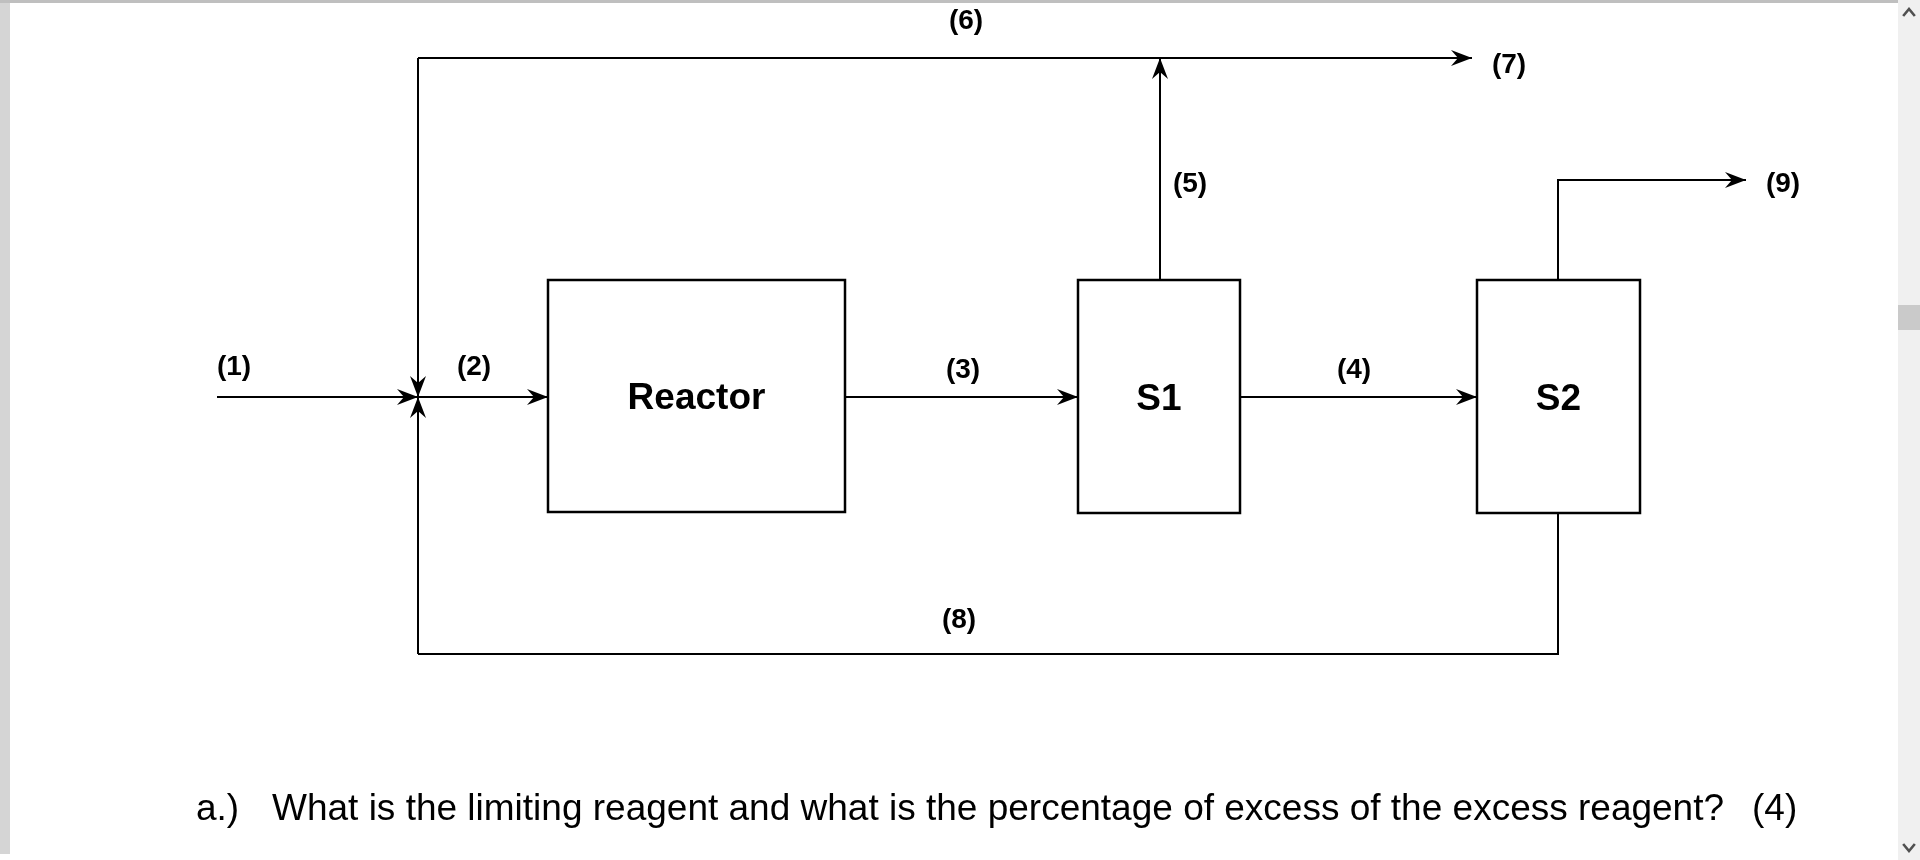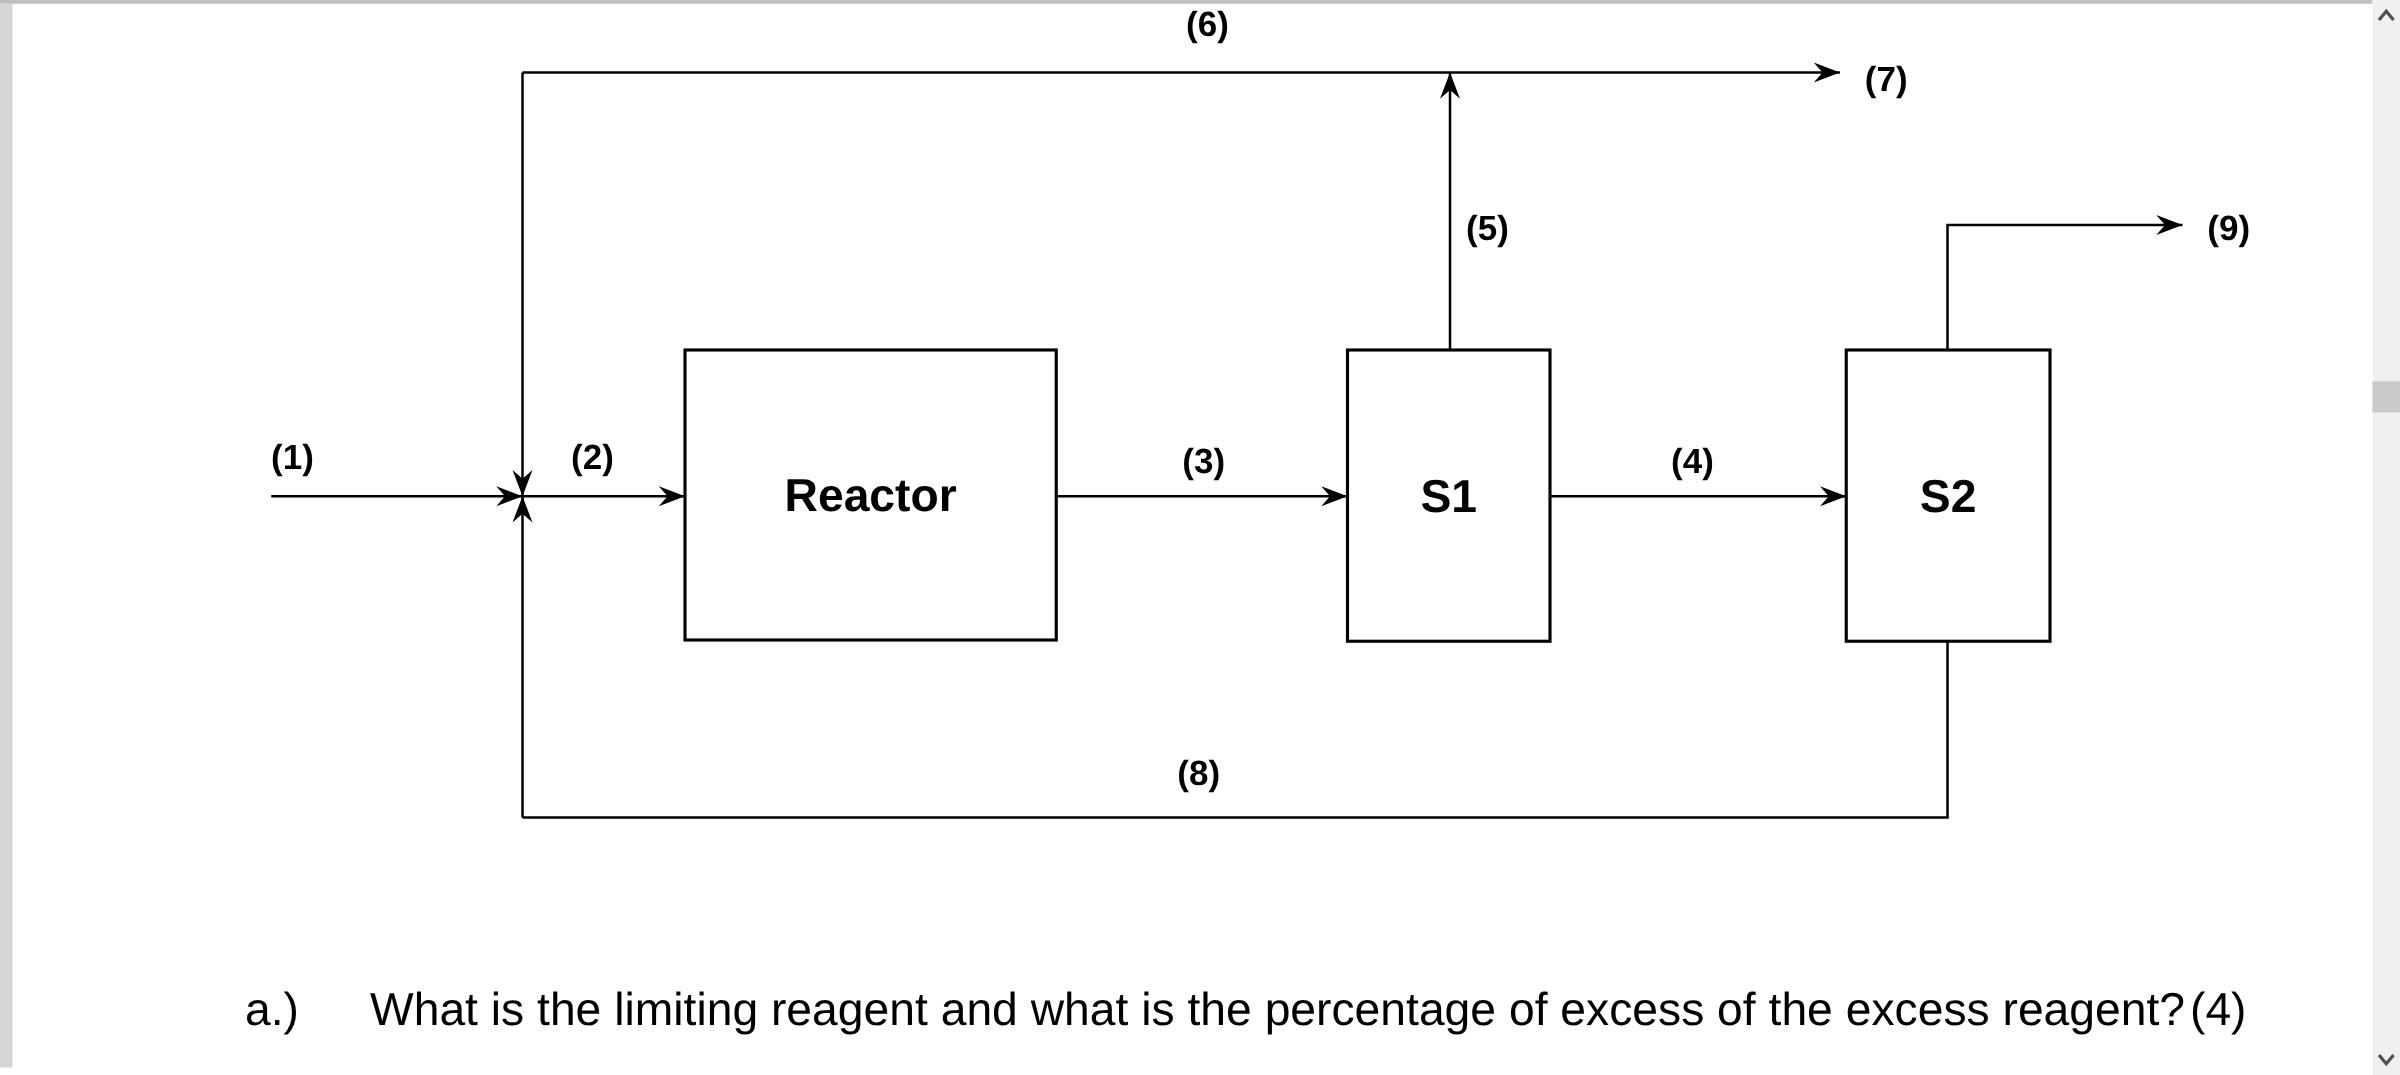--- a/index.html
+++ b/index.html
@@ -24,21 +24,21 @@
     width: 10px; height: 851px;
     background: var(--left-strip, #d5d5d5);
   }
   svg.diagram { position: absolute; left: 0; top: 0; }
   .q-item, .q-text, .q-marks {
     position: absolute; top: 787px;
     font-size: 37px; color: #000000;
     white-space: nowrap;
   }
   .q-item  { left: 196px; }
-  .q-text  { left: 272px; margin-left: 24px; }
+  .q-text  { left: 272px; }
   .q-marks { left: 1752px; }
   .scrollbar {
     position: absolute; right: 0; top: 0;
     width: 22px; height: 860px;
     background: var(--sb-track, #f0f0f0);
   }
   .sb-thumb {
     position: absolute; left: 0; width: 22px;
     background: var(--sb-thumb, #cacaca);
   }

